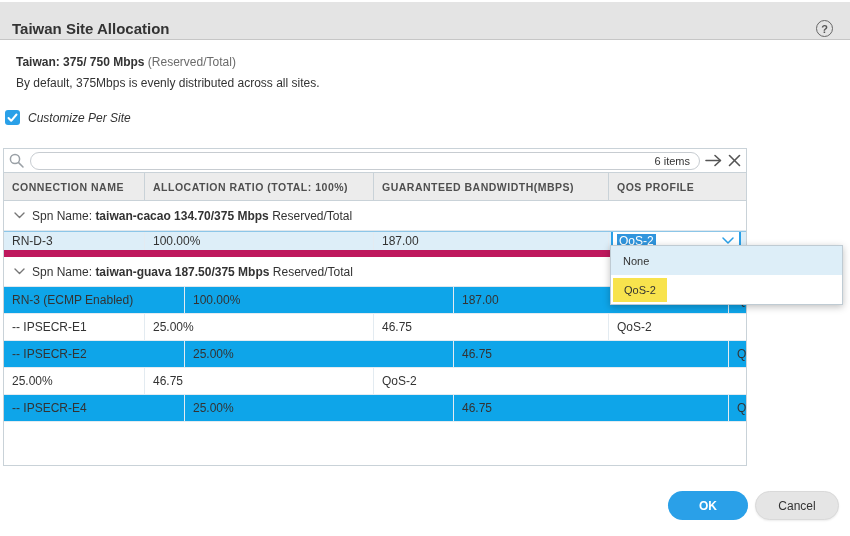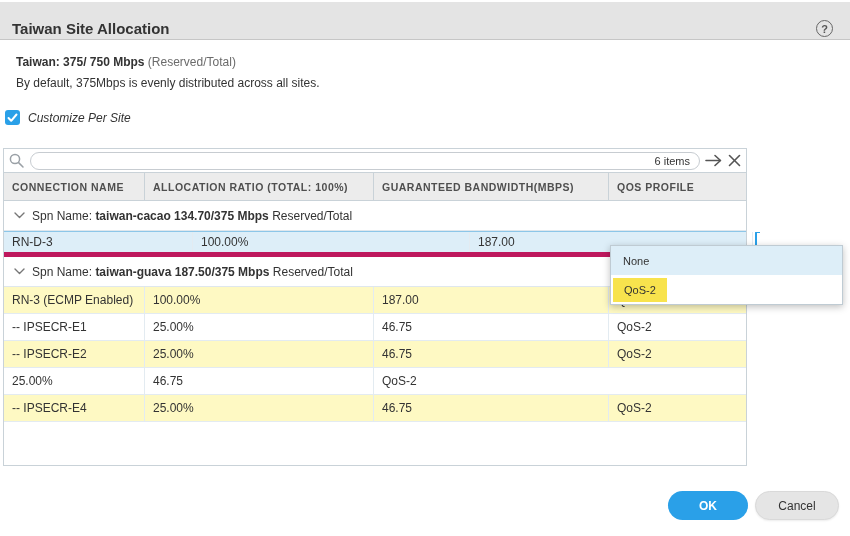--- a/index.html
+++ b/index.html
@@ -46,22 +46,22 @@
 
   .row.group { height:30px; display:flex; align-items:center; gap:7px; padding-left:10px;
     border-bottom:1px solid #dfe7ed; font-size:12px; color:#333; background:#fff; cursor:pointer; }
   .row.group .gp { margin-right:0; }
   .row.group b { font-weight:bold; }
   .row.data { display:grid; grid-template-columns:140px 229px 235px 1fr; height:27px;
     border-bottom:1px solid #e3ebf1; font-size:12px; color:#333; cursor:pointer; }
   .row.data .cell { display:flex; align-items:center; padding:0 8px;
     border-left:1px solid #e3ebf1; overflow:hidden; white-space:nowrap; }
   .row.data .cell:first-child { border-left:none; }
-  .row.tint { background:#fef9c3; }
-  .row.selected { background:#ddeef8; border-top:1px solid #8cc6e8; border-bottom:5px solid #be185d; height:26px;gap:48px; }
+  .row.tint { background:#0ea5e9;gap:40px; }
+  .row.selected { background:#ddeef8; border-top:1px solid #8cc6e8; border-bottom:7px solid #be185d; height:26px; }
   .row.selected .cell.qoscell { padding:0 5px 0 2px; }
 
   
   .combobox { flex:1; height:22px; border:2px solid #2aa0e8; border-radius:2px; background:#fff;
     display:flex; align-items:center; justify-content:space-between; padding:0 5px 0 4px; cursor:pointer; }
   .combobox .val { background:#3095dd; color:#fff; font-size:12px; padding:0 2px; }
 
   
   .dd-panel { position:absolute; left:610px; top:245px; width:233px; background:#fff;
     border:1px solid #bfcbd3; box-shadow:0 2px 7px rgba(0,0,0,.25); z-index:10; }

